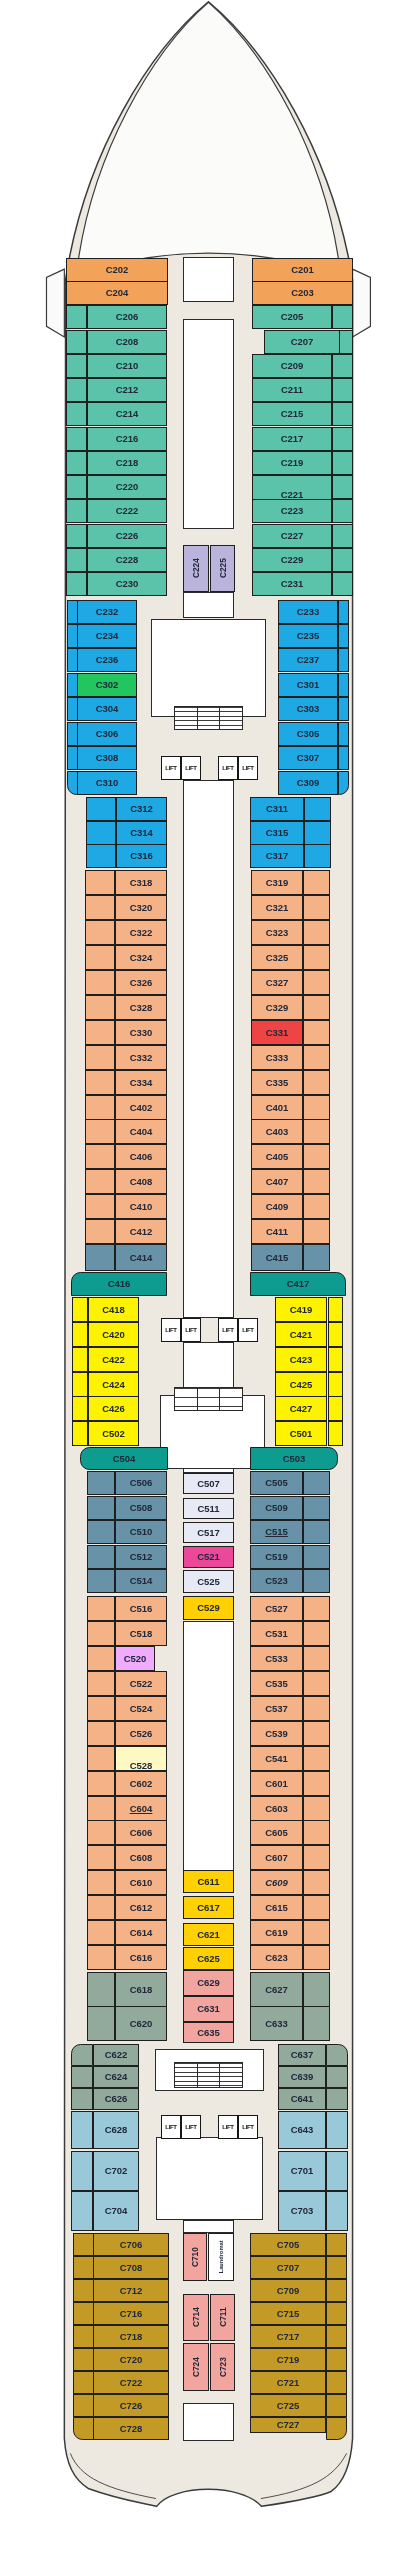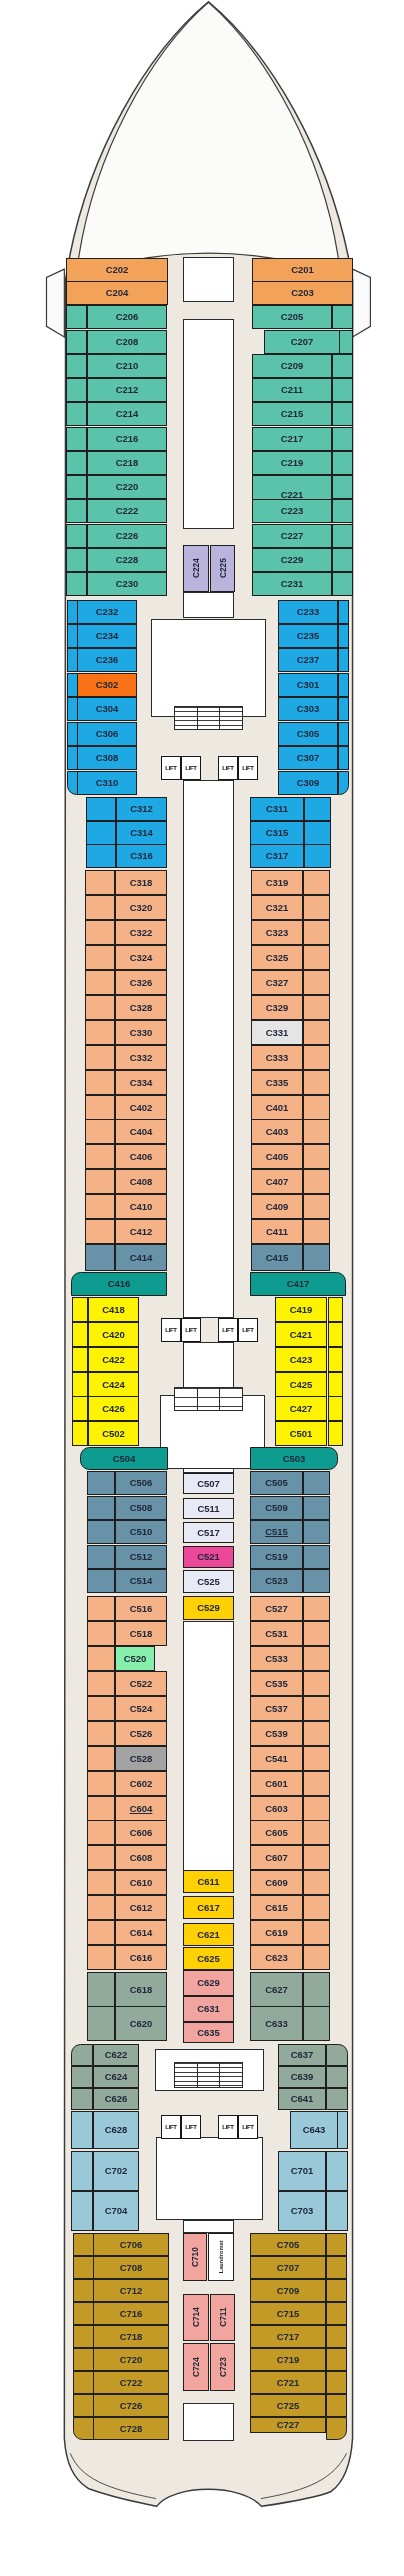--- a/index.html
+++ b/index.html
@@ -158,21 +158,21 @@
       </div>
       <div class="cell" style="left: 67px; top: 624px; width: 10.7px; height: 24.4px; background: rgb(31, 169, 228);"></div>
       <div class="cell" style="left: 77px; top: 624px; width: 60px; height: 24.4px; background: rgb(31, 169, 228);">
         <span class="lbl">C234</span>
       </div>
       <div class="cell" style="left: 67px; top: 648px; width: 10.7px; height: 24.4px; background: rgb(31, 169, 228);"></div>
       <div class="cell" style="left: 77px; top: 648px; width: 60px; height: 24.4px; background: rgb(31, 169, 228);">
         <span class="lbl">C236</span>
       </div>
       <div class="cell" style="left: 67px; top: 673px; width: 10.7px; height: 24.4px; background: rgb(31, 169, 228);"></div>
-      <div class="cell" style="left: 77px; top: 673px; width: 60px; height: 24.4px; background: #f97316;">
+      <div class="cell" style="left: 77px; top: 673px; width: 60px; height: 24.4px; background: #22c55e;">
         <span class="lbl">C302</span>
       </div>
       <div class="cell" style="left: 67px; top: 697px; width: 10.7px; height: 24.4px; background: rgb(31, 169, 228);"></div>
       <div class="cell" style="left: 77px; top: 697px; width: 60px; height: 24.4px; background: rgb(31, 169, 228);">
         <span class="lbl">C304</span>
       </div>
       <div class="cell" style="left: 67px; top: 722px; width: 10.7px; height: 24.4px; background: rgb(31, 169, 228);"></div>
       <div class="cell" style="left: 77px; top: 722px; width: 60px; height: 24.4px; background: rgb(31, 169, 228);">
         <span class="lbl">C306</span>
       </div>
@@ -318,21 +318,21 @@
       </div>
       <div class="cell" style="left: 303px; top: 970px; width: 27px; height: 25px; background: rgb(245, 178, 135);"></div>
       <div class="cell" style="left: 251px; top: 970px; width: 52px; height: 25px; background: rgb(245, 178, 135);">
         <span class="lbl">C327</span>
       </div>
       <div class="cell" style="left: 303px; top: 995px; width: 27px; height: 25px; background: rgb(245, 178, 135);"></div>
       <div class="cell" style="left: 251px; top: 995px; width: 52px; height: 25px; background: rgb(245, 178, 135);">
         <span class="lbl">C329</span>
       </div>
       <div class="cell" style="left: 303px; top: 1020px; width: 27px; height: 25px; background: rgb(245, 178, 135);"></div>
-      <div class="cell" style="left: 251px; top: 1020px; width: 52px; height: 25px; background: #e5e5e5;">
+      <div class="cell" style="left: 251px; top: 1020px; width: 52px; height: 25px; background: #ef4444;">
         <span class="lbl">C331</span>
       </div>
       <div class="cell" style="left: 303px; top: 1045px; width: 27px; height: 25px; background: rgb(245, 178, 135);"></div>
       <div class="cell" style="left: 251px; top: 1045px; width: 52px; height: 25px; background: rgb(245, 178, 135);">
         <span class="lbl">C333</span>
       </div>
       <div class="cell" style="left: 303px; top: 1070px; width: 27px; height: 25px; background: rgb(245, 178, 135);"></div>
       <div class="cell" style="left: 251px; top: 1070px; width: 52px; height: 25px; background: rgb(245, 178, 135);">
         <span class="lbl">C335</span>
       </div>
@@ -470,37 +470,37 @@
       </div>
       <div class="cell" style="left: 87px; top: 1596px; width: 28px; height: 25px; background: rgb(245, 178, 135);"></div>
       <div class="cell" style="left: 115px; top: 1596px; width: 52px; height: 25px; background: rgb(245, 178, 135); justify-content: center;">
         <span class="lbl">C516</span>
       </div>
       <div class="cell" style="left: 87px; top: 1621px; width: 28px; height: 25px; background: rgb(245, 178, 135);"></div>
       <div class="cell" style="left: 115px; top: 1621px; width: 52px; height: 25px; background: rgb(245, 178, 135);">
         <span class="lbl">C518</span>
       </div>
       <div class="cell" style="left: 87px; top: 1646px; width: 28px; height: 25px; background: rgb(245, 178, 135);"></div>
-      <div class="cell" style="left: 115px; top: 1646px; width: 40px; height: 25px; background: #86efac;">
+      <div class="cell" style="left: 115px; top: 1646px; width: 40px; height: 25px; background: #f0abfc;">
         <span class="lbl">C520</span>
       </div>
       <div class="cell" style="left: 87px; top: 1671px; width: 28px; height: 25px; background: rgb(245, 178, 135);"></div>
       <div class="cell" style="left: 115px; top: 1671px; width: 52px; height: 25px; background: rgb(245, 178, 135);">
         <span class="lbl">C522</span>
       </div>
       <div class="cell" style="left: 87px; top: 1696px; width: 28px; height: 25px; background: rgb(245, 178, 135);"></div>
       <div class="cell" style="left: 115px; top: 1696px; width: 52px; height: 25px; background: rgb(245, 178, 135);">
         <span class="lbl">C524</span>
       </div>
       <div class="cell" style="left: 87px; top: 1721px; width: 28px; height: 25px; background: rgb(245, 178, 135);"></div>
       <div class="cell" style="left: 115px; top: 1721px; width: 52px; height: 25px; background: rgb(245, 178, 135);">
         <span class="lbl">C526</span>
       </div>
       <div class="cell" style="left: 87px; top: 1746px; width: 28px; height: 25px; background: rgb(245, 178, 135);"></div>
-      <div class="cell" style="left: 115px; top: 1746px; width: 52px; height: 25px; background: #a3a3a3;">
+      <div class="cell" style="left: 115px; top: 1746px; width: 52px; height: 25px; background: #fef9c3; align-items: flex-end;">
         <span class="lbl">C528</span>
       </div>
       <div class="cell" style="left: 87px; top: 1771px; width: 28px; height: 25px; background: rgb(245, 178, 135);"></div>
       <div class="cell" style="left: 115px; top: 1771px; width: 52px; height: 25px; background: rgb(245, 178, 135);">
         <span class="lbl">C602</span>
       </div>
       <div class="cell" style="left: 87px; top: 1796px; width: 28px; height: 25px; background: rgb(245, 178, 135);"></div>
       <div class="cell" style="left: 115px; top: 1796px; width: 52px; height: 25px; background: rgb(245, 178, 135); text-decoration: underline;">
         <span class="lbl">C604</span>
       </div>
@@ -566,21 +566,21 @@
       </div>
       <div class="cell" style="left: 303px; top: 1820px; width: 27px; height: 25px; background: rgb(245, 178, 135);"></div>
       <div class="cell" style="left: 250px; top: 1820px; width: 53px; height: 25px; background: rgb(245, 178, 135);">
         <span class="lbl">C605</span>
       </div>
       <div class="cell" style="left: 303px; top: 1845px; width: 27px; height: 25px; background: rgb(245, 178, 135);"></div>
       <div class="cell" style="left: 250px; top: 1845px; width: 53px; height: 25px; background: rgb(245, 178, 135);">
         <span class="lbl">C607</span>
       </div>
       <div class="cell" style="left: 303px; top: 1870px; width: 27px; height: 25px; background: rgb(245, 178, 135);"></div>
-      <div class="cell" style="left: 250px; top: 1870px; width: 53px; height: 25px; background: rgb(245, 178, 135);">
+      <div class="cell" style="left: 250px; top: 1870px; width: 53px; height: 25px; background: rgb(245, 178, 135); font-style: italic;">
         <span class="lbl">C609</span>
       </div>
       <div class="cell" style="left: 303px; top: 1895px; width: 27px; height: 25px; background: rgb(245, 178, 135);"></div>
       <div class="cell" style="left: 250px; top: 1895px; width: 53px; height: 25px; background: rgb(245, 178, 135);">
         <span class="lbl">C615</span>
       </div>
       <div class="cell" style="left: 303px; top: 1920px; width: 27px; height: 25px; background: rgb(245, 178, 135);"></div>
       <div class="cell" style="left: 250px; top: 1920px; width: 53px; height: 25px; background: rgb(245, 178, 135);">
         <span class="lbl">C619</span>
       </div>
@@ -626,21 +626,21 @@
       </div>
       <div class="cell" style="left: 326px; top: 2066px; width: 22px; height: 22.4px; background: rgb(146, 170, 155);"></div>
       <div class="cell" style="left: 278px; top: 2066px; width: 48px; height: 22.4px; background: rgb(146, 170, 155);">
         <span class="lbl">C639</span>
       </div>
       <div class="cell" style="left: 326px; top: 2088px; width: 22px; height: 22.4px; background: rgb(146, 170, 155);"></div>
       <div class="cell" style="left: 278px; top: 2088px; width: 48px; height: 22.4px; background: rgb(146, 170, 155);">
         <span class="lbl">C641</span>
       </div>
       <div class="cell" style="left: 326px; top: 2111px; width: 22px; height: 38px; background: rgb(153, 201, 216);"></div>
-      <div class="cell" style="left: 278px; top: 2111px; width: 48px; height: 38px; background: rgb(153, 201, 216); margin-left: 12px;">
+      <div class="cell" style="left: 278px; top: 2111px; width: 48px; height: 38px; background: rgb(153, 201, 216);">
         <span class="lbl">C643</span>
       </div>
       <div class="cell" style="left: 71px; top: 2151px; width: 22px; height: 40px; background: rgb(153, 201, 216);"></div>
       <div class="cell" style="left: 93px; top: 2151px; width: 46px; height: 40px; background: rgb(153, 201, 216);">
         <span class="lbl">C702</span>
       </div>
       <div class="cell" style="left: 71px; top: 2191px; width: 22px; height: 40px; background: rgb(153, 201, 216);"></div>
       <div class="cell" style="left: 93px; top: 2191px; width: 46px; height: 40px; background: rgb(153, 201, 216);">
         <span class="lbl">C704</span>
       </div>

